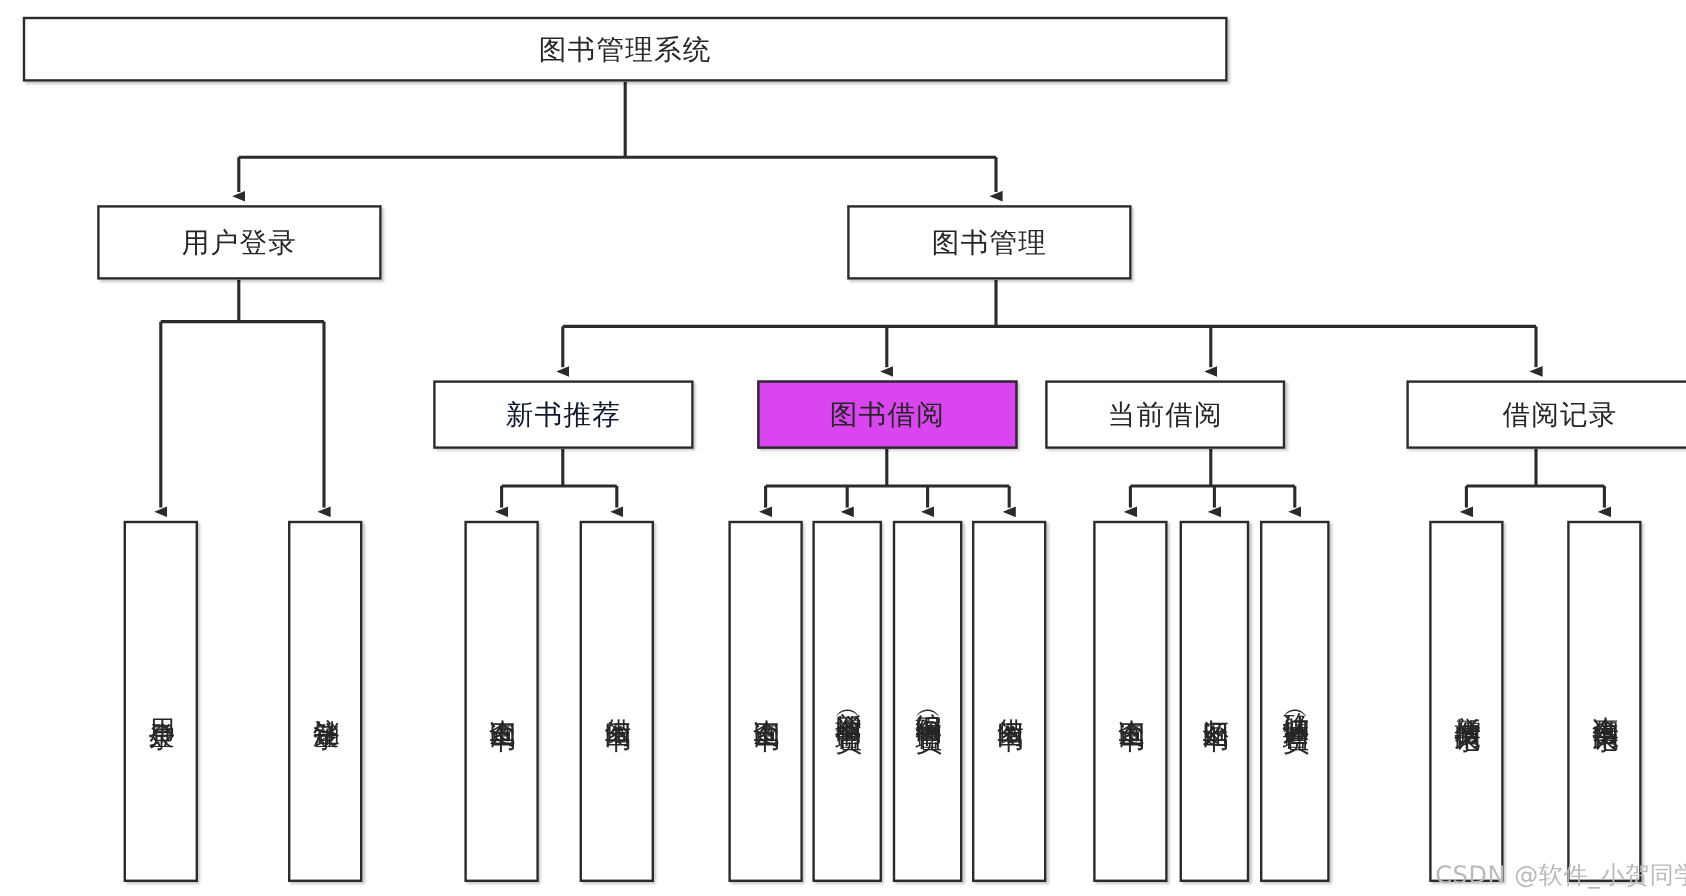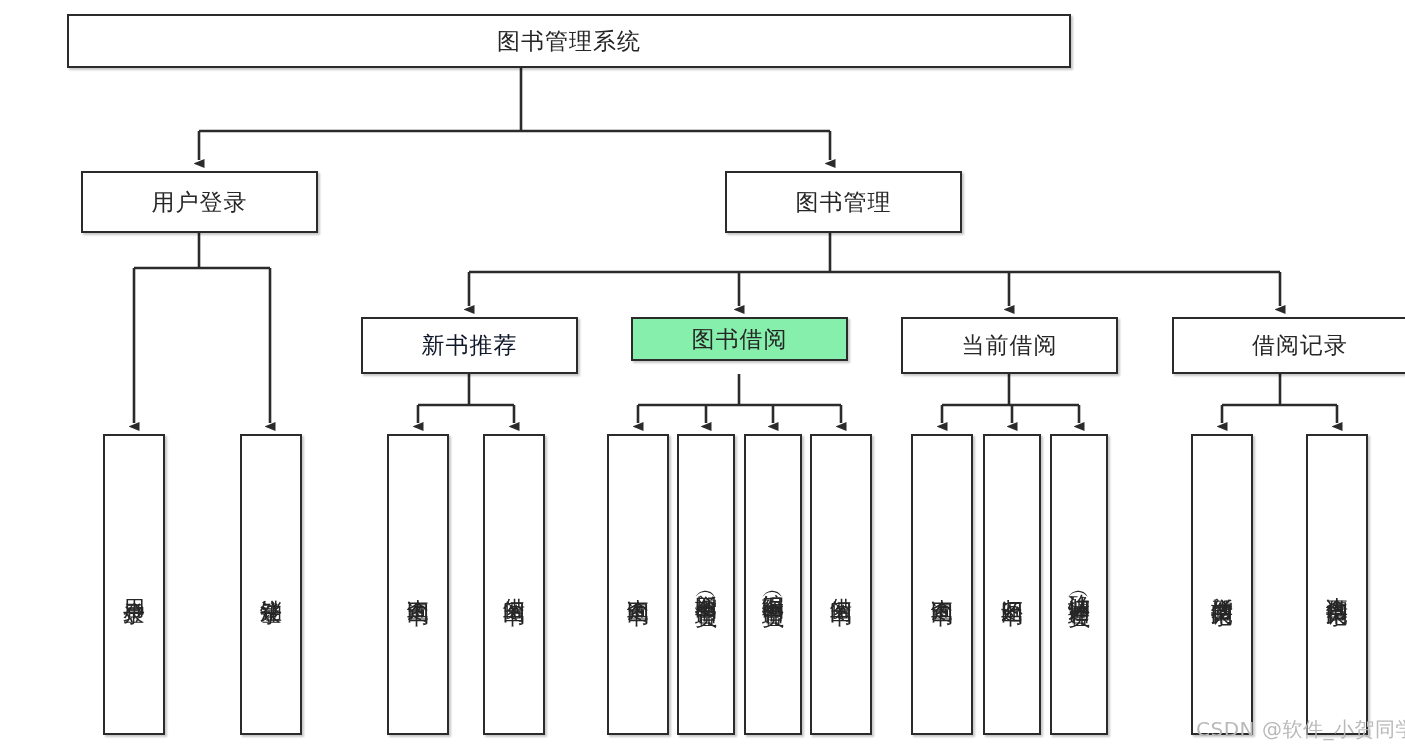--- a/index.html
+++ b/index.html
@@ -111,28 +111,28 @@
       <path d="M1012,405 L1012,423" marker-end="url(#arrow)"></path>
       <path d="M1079,405 L1079,423" marker-end="url(#arrow)"></path>
 
       <path d="M1280,374 L1280,405"></path>
       <path d="M1222,405 L1337,405"></path>
       <path d="M1222,405 L1222,423" marker-end="url(#arrow)"></path>
       <path d="M1337,405 L1337,423" marker-end="url(#arrow)"></path>
     </g>
   </svg>
 
-  <div class="node horiz" id="node-root" style="left: 19px; top: 14px; width: 1004px; height: 54px; border-color: rgb(43, 43, 43); background: rgb(255, 255, 255); color: rgb(38, 38, 38); margin-left: 48px;">图书管理系统</div>
+  <div class="node horiz" id="node-root" style="left: 19px; top: 14px; width: 1004px; height: 54px; border-color: rgb(43, 43, 43); background: rgb(255, 255, 255); color: rgb(38, 38, 38);">图书管理系统</div>
 
   <div class="node horiz" id="node-l2-0" style="left: 81px; top: 171px; width: 237px; height: 62px; border-color: rgb(43, 43, 43); background: rgb(255, 255, 255); color: rgb(38, 38, 38);">用户登录</div>
-  <div class="node horiz" id="node-l2-1" style="left: 725px; top: 171px; width: 237px; height: 62px; border-color: rgb(43, 43, 43); background: rgb(255, 255, 255); color: rgb(38, 38, 38);">图书管理</div>
+  <div class="node horiz" id="node-l2-1" style="left: 706px; top: 171px; width: 237px; height: 62px; border-color: rgb(43, 43, 43); background: rgb(255, 255, 255); color: rgb(38, 38, 38);">图书管理</div>
 
   <div class="node horiz" id="node-l3-0" style="left: 361px; top: 317px; width: 217px; height: 57px; border-color: rgb(43, 43, 43); background: rgb(255, 255, 255); color: #0f172a;">新书推荐</div>
-  <div class="node horiz" id="node-l3-1" style="left: 631px; top: 317px; width: 217px; height: 44px; border-color: rgb(43, 43, 43); background: #86efac; color: rgb(38, 38, 38);">图书借阅</div>
-  <div class="node horiz" id="node-l3-2" style="left: 901px; top: 317px; width: 217px; height: 57px; border-color: rgb(43, 43, 43); background: rgb(255, 255, 255); color: rgb(38, 38, 38);">当前借阅</div>
+  <div class="node horiz" id="node-l3-1" style="left: 631px; top: 317px; width: 217px; height: 57px; border-color: rgb(43, 43, 43); background: #d946ef; color: rgb(38, 38, 38);">图书借阅</div>
+  <div class="node horiz" id="node-l3-2" style="left: 871px; top: 317px; width: 200px; height: 57px; border-color: rgb(43, 43, 43); background: rgb(255, 255, 255); color: rgb(38, 38, 38);">当前借阅</div>
   <div class="node horiz" id="node-l3-3" style="left: 1172px; top: 317px; width: 256px; height: 57px; border-color: rgb(43, 43, 43); background: rgb(255, 255, 255); color: rgb(38, 38, 38);">借阅记录</div>
 
   <div class="node vert" id="leaf-0" style="left: 103px; top: 434px; width: 62px; height: 301px; border-color: rgb(43, 43, 43); background: rgb(255, 255, 255); color: rgb(38, 38, 38);">
       <span class="vlabel">用户登录</span>
     </div>
   <div class="node vert" id="leaf-1" style="left: 240px; top: 434px; width: 62px; height: 301px; border-color: rgb(43, 43, 43); background: rgb(255, 255, 255); color: rgb(38, 38, 38);">
       <span class="vlabel">注销登录</span>
     </div>
   <div class="node vert" id="leaf-2" style="left: 387px; top: 434px; width: 62px; height: 301px; border-color: rgb(43, 43, 43); background: rgb(255, 255, 255); color: rgb(38, 38, 38);">
       <span class="vlabel">查询图书</span>

